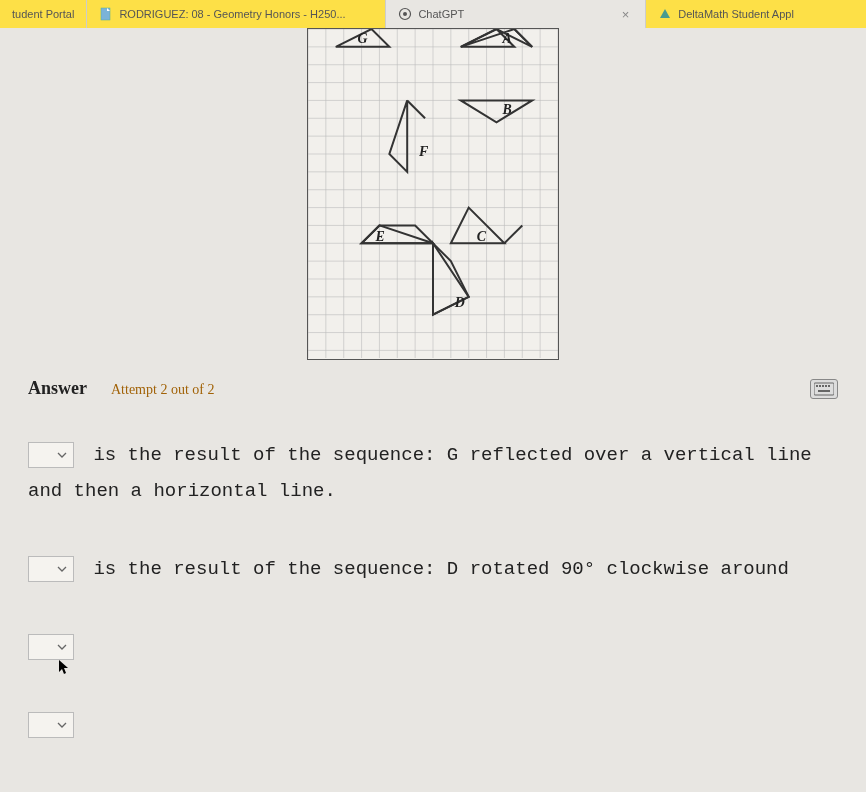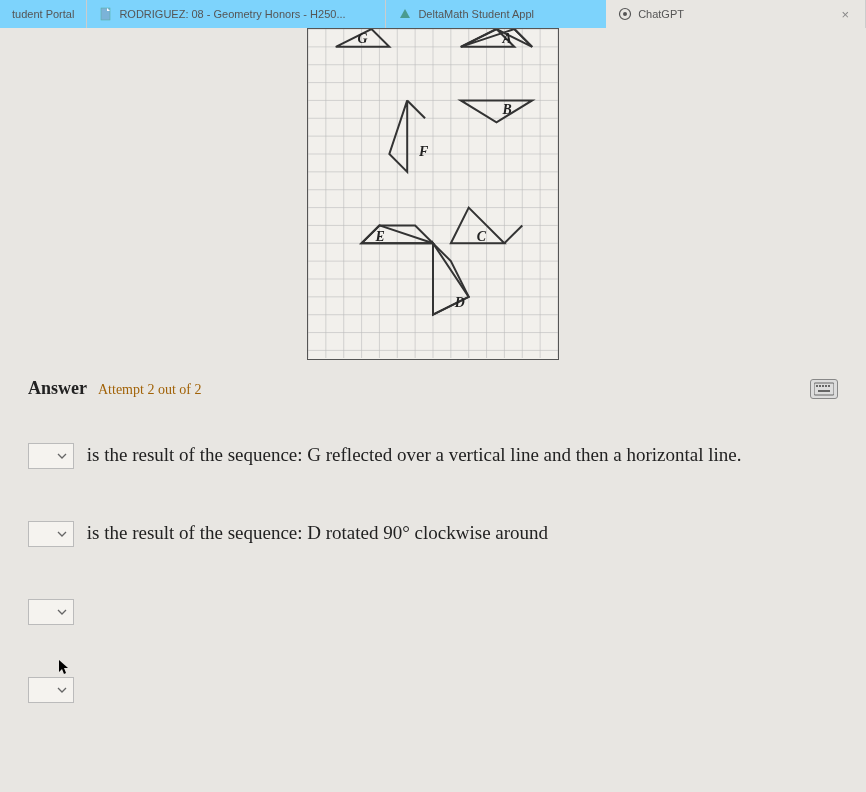--- a/index.html
+++ b/index.html
@@ -23,21 +23,21 @@
       font-size: 11px;
       color: #555;
     }
     .tab {
       display: flex;
       align-items: center;
       padding: 0 12px;
       height: 28px;
       border-right: 1px solid #ccc;
       gap: 6px;
-      background: #7dd3fc;
+      background: #fde047;
     }
     .tab.active {
       background: #e8e6e2;
     }
     .tab-close {
       color: #888;
       font-size: 13px;
       padding: 0 4px;
       cursor: pointer;
     }
@@ -77,21 +77,21 @@
     }
     .answer-header {
       display: flex;
       align-items: center;
       justify-content: space-between;
       margin-bottom: 38px;
     }
     .answer-title {
       display: flex;
       align-items: baseline;
-      gap: 11px;
+      gap: 24px;
     }
     .answer-label {
       font-family: Georgia, serif;
       font-weight: bold;
       font-size: 18px;
       color: #222;
     }
     .attempt {
       font-family: Georgia, serif;
       font-size: 14px;
@@ -107,21 +107,21 @@
       justify-content: center;
       background: #ddd;
     }
     .keyboard-icon svg {
       width: 20px;
       height: 14px;
     }
     .question-row {
       display: block;
       margin-bottom: 42px;
-      font-family: Liberation Serif, serif;
+      font-family: Liberation Mono, monospace;
       font-size: 19px;
       color: #222;
       line-height: 1.9;
     }
     .dropdown {
       display: inline-flex;
       align-items: center;
       justify-content: flex-end;
       width: 46px;
       height: 26px;
@@ -156,39 +156,39 @@
   </div>
   <div class="tab" style="flex:1.4">
     <span class="tab-icon">
       <svg viewBox="0 0 14 14">
           <rect x="2" y="1" width="9" height="12" fill="#7bb3d8" stroke="#5a9" stroke-width="0.5"></rect>
           <path d="M8 1 L11 4 L8 4 Z" fill="#fff"></path>
         </svg>
     </span>
     <span>RODRIGUEZ: 08 - Geometry Honors - H250...</span>
   </div>
+  <div class="tab active" style="flex:1.2;justify-content:space-between">
+    <span style="display:flex;align-items:center;gap:6px">
+      <span class="tab-icon">
+        <svg viewBox="0 0 14 14">
+            <circle cx="7" cy="7" r="5.5" fill="none" stroke="#555" stroke-width="1.2"></circle>
+            <circle cx="7" cy="7" r="2" fill="#555"></circle>
+          </svg>
+      </span>
+      <span>ChatGPT</span>
+    </span>
+    <span class="tab-close">×</span>
+  </div>
   <div class="tab tab-last">
     <span class="tab-icon">
       <svg viewBox="0 0 14 14">
           <path d="M7 2 L12 11 L2 11 Z" fill="#4a9b8f"></path>
         </svg>
     </span>
     <span>DeltaMath Student Appl</span>
-  </div>
-  <div class="tab active" style="flex:1.2;justify-content:space-between">
-    <span style="display:flex;align-items:center;gap:6px">
-      <span class="tab-icon">
-        <svg viewBox="0 0 14 14">
-            <circle cx="7" cy="7" r="5.5" fill="none" stroke="#555" stroke-width="1.2"></circle>
-            <circle cx="7" cy="7" r="2" fill="#555"></circle>
-          </svg>
-      </span>
-      <span>ChatGPT</span>
-    </span>
-    <span class="tab-close">×</span>
   </div>
 </div>
 
 <div class="content">
   <div class="diagram-container">
     <div class="grid-diagram">
       <svg class="grid-lines" viewBox="0 0 252 332">
         <g stroke="#bbb" stroke-width="0.6">
           <line x1="0" y1="0" x2="0" y2="332"></line>
             <line x1="18" y1="0" x2="18" y2="332"></line>

